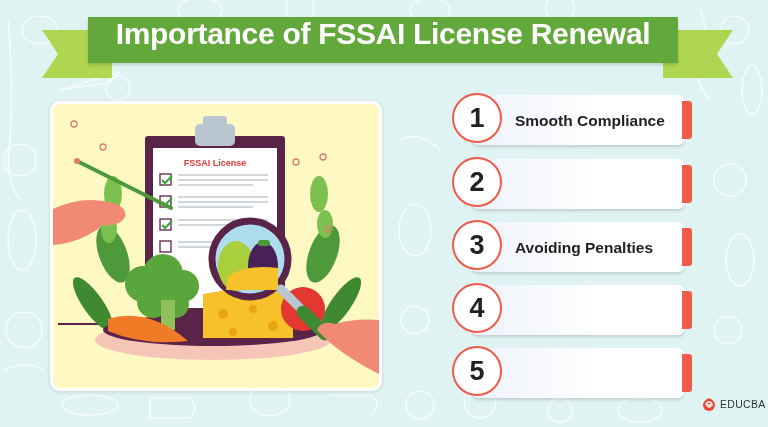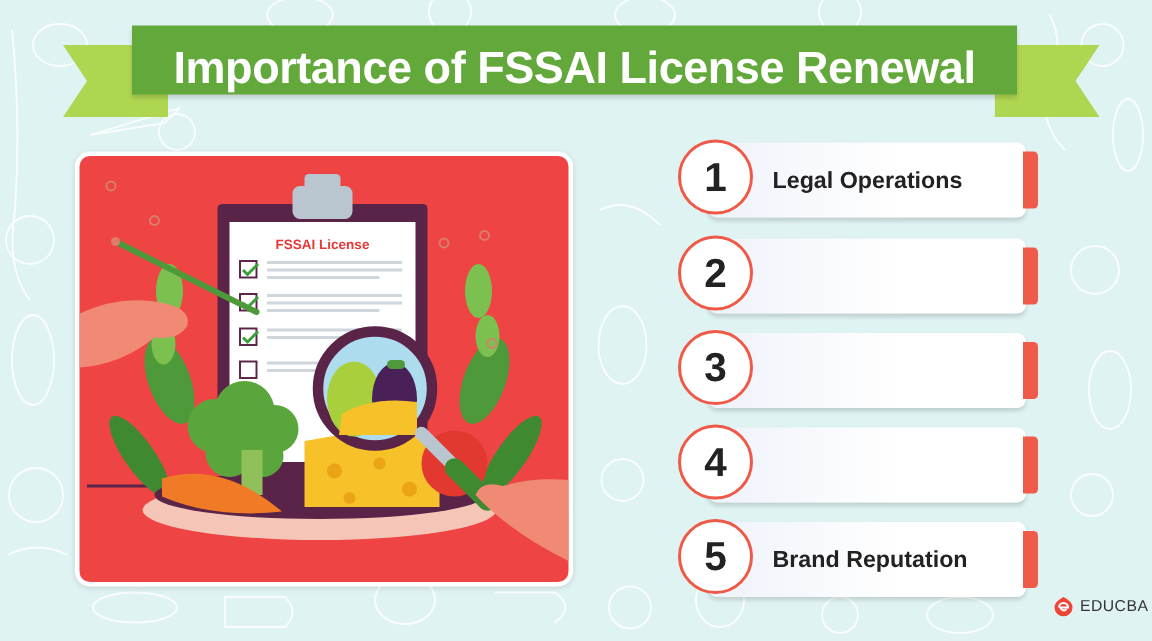--- a/index.html
+++ b/index.html
@@ -2,24 +2,24 @@
 <html><head>
 <meta charset="utf-8">
 <style>
   html, body { margin:0; padding:0; }
   body { width:768px; height:427px; overflow:hidden; background:#dff3f2; font-family:"Liberation Sans", sans-serif; position:relative; }
   .doodles { position:absolute; inset:0; pointer-events:none; }
   
   .ribbon { position:absolute; top:30px; width:70px; height:48px; background:#aed651; }
   .ribbon.left { left:42px; clip-path:polygon(0 0,100% 0,100% 100%,0 100%,16px 50%); }
   .ribbon.right { left:663px; clip-path:polygon(0 0,100% 0,calc(100% - 16px) 50%,100% 100%,0 100%); }
-  .banner { position:absolute; left:88px; top:17px; width:590px; height:46px; background:#62a83a; box-shadow:0 2px 3px rgba(0,0,0,.15); display:flex; align-items:flex-end; justify-content:center; }
+  .banner { position:absolute; left:88px; top:17px; width:590px; height:46px; background:#62a83a; box-shadow:0 2px 3px rgba(0,0,0,.15); display:flex; align-items:flex-start; justify-content:center; }
   .banner h1 { margin:0; color:#fff; font-size:30px; font-weight:bold; letter-spacing:-0.3px; font-family:"Liberation Sans", sans-serif; }
   
-  .card { position:absolute; left:50px; top:101px; width:326px; height:284px; background:#ef4444; border:3px solid #fff; border-radius:10px; box-shadow:0 1px 4px rgba(0,0,0,.12); overflow:hidden; }
+  .card { position:absolute; left:50px; top:101px; width:326px; height:284px; background:#fef9c3; border:3px solid #fff; border-radius:10px; box-shadow:0 1px 4px rgba(0,0,0,.12); overflow:hidden; }
   .card svg { position:absolute; left:0; top:0; }
   
   .item { position:absolute; left:452px; width:240px; height:50px; }
   .item .box { position:absolute; left:20px; right:8px; top:0; bottom:0; background:linear-gradient(90deg,#eef2fa 0%,#ffffff 60%); border-radius:6px; box-shadow:0 2px 3px rgba(0,0,0,.15); }
   .item .tab { position:absolute; right:0; top:6px; bottom:6px; width:10px; background:#f05a4a; border-radius:0 3px 3px 0; }
   .item .num { position:absolute; left:0; top:-2px; width:50px; height:50px; border-radius:50%; background:#fff; border:2.5px solid #ef5a48; box-sizing:border-box; display:flex; align-items:center; justify-content:center; font-size:27px; font-weight:bold; color:#222; }
   .item .label { position:absolute; left:63px; right:14px; top:0; bottom:0; display:flex; align-items:center; font-size:15.5px; font-weight:bold; color:#222; line-height:19px; }
   
   .logo { position:absolute; left:702px; top:397px; display:flex; align-items:center; gap:4px; }
   .logo .txt { font-size:10.5px; color:#333; letter-spacing:0.3px; }
@@ -158,42 +158,42 @@
     <path d="M26 58 l92 46" stroke="#4e9a3a" stroke-width="4" stroke-linecap="round"></path>
     <circle cx="24" cy="57" r="3" fill="#e07a6a"></circle>
     <path d="M326 270 q-40 -20 -62 -44 q4 -10 18 -6 q20 -6 44 -4 z" fill="#f08a74"></path>
   </svg>
 </div>
 
 <div class="item" style="top:95px;">
   <div class="box"></div>
   <div class="tab"></div>
   <div class="num">1</div>
-  <div class="label">Legal Operations</div>
+  <div class="label">Smooth Compliance</div>
 </div>
 <div class="item" style="top:159px;">
   <div class="box"></div>
   <div class="tab"></div>
   <div class="num">2</div>
 </div>
 <div class="item" style="top:222px;">
   <div class="box"></div>
   <div class="tab"></div>
   <div class="num">3</div>
+  <div class="label">Avoiding Penalties</div>
 </div>
 <div class="item" style="top:285px;">
   <div class="box"></div>
   <div class="tab"></div>
   <div class="num">4</div>
 </div>
 <div class="item" style="top:348px;">
   <div class="box"></div>
   <div class="tab"></div>
   <div class="num">5</div>
-  <div class="label">Brand Reputation</div>
 </div>
 
 <div class="logo">
   <svg width="14" height="14" viewBox="0 0 14 14">
     <path d="M7 1 q6 3 6 7 a6 6 0 1 1 -12 0 q0 -4 6 -7 z" fill="#ef4438"></path>
     <path d="M4 8 a3 3 0 0 1 6 0 l-5 0 a2.2 2.2 0 0 0 4 1" fill="none" stroke="#fff" stroke-width="1.4"></path>
   </svg>
   <span class="txt">EDUCBA</span>
 </div>
 

